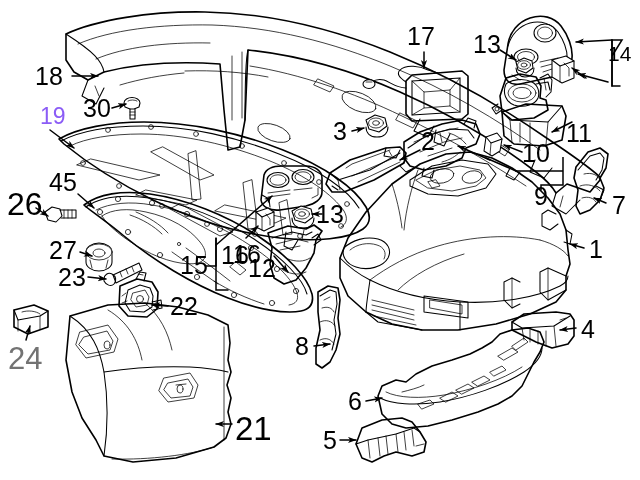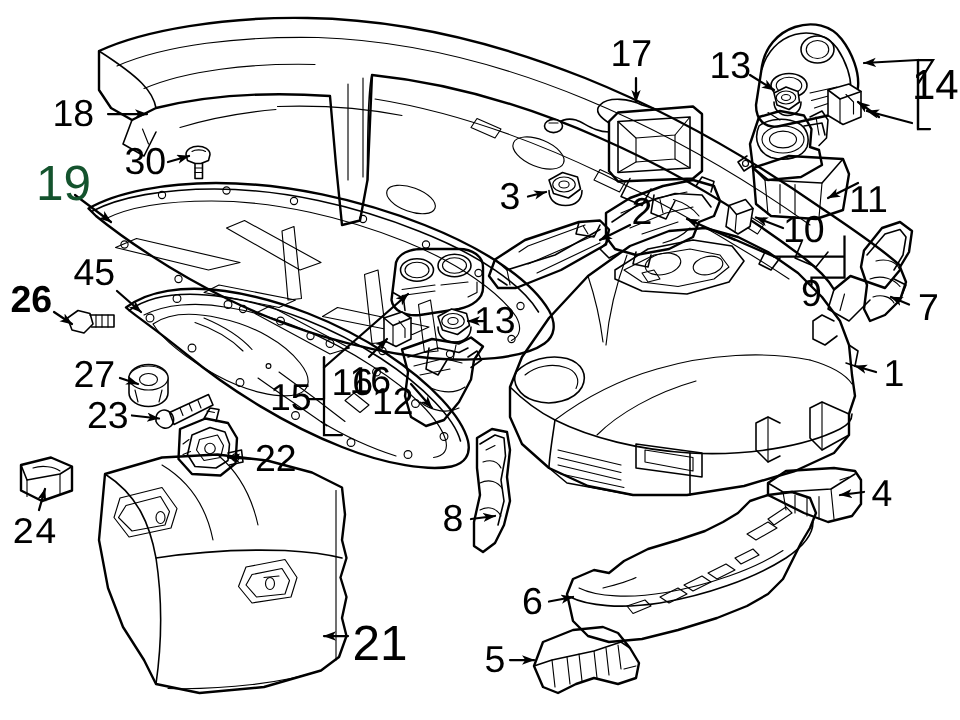--- a/index.html
+++ b/index.html
@@ -527,31 +527,31 @@
       <div class="callout" style="font-size: 25px; color: rgb(0, 0, 0); left: 581px; top: 317px;">4</div>
       <div class="callout" style="font-size: 25px; color: rgb(0, 0, 0); left: 323px; top: 428px;">5</div>
       <div class="callout" style="font-size: 25px; color: rgb(0, 0, 0); left: 348px; top: 389px;">6</div>
       <div class="callout" style="font-size: 25px; color: rgb(0, 0, 0); left: 612px; top: 193px;">7</div>
       <div class="callout" style="font-size: 25px; color: rgb(0, 0, 0); left: 295px; top: 334px;">8</div>
       <div class="callout" style="font-size: 25px; color: rgb(0, 0, 0); left: 534px; top: 184px;">9</div>
       <div class="callout" style="font-size: 25px; color: rgb(0, 0, 0); left: 522px; top: 141px;">10</div>
       <div class="callout" style="font-size: 25px; color: rgb(0, 0, 0); left: 566px; top: 121px;">11</div>
       <div class="callout" style="font-size: 25px; color: rgb(0, 0, 0); left: 248px; top: 256px;">12</div>
       <div class="callout" style="font-size: 25px; color: rgb(0, 0, 0); left: 473px; top: 32px;">13</div>
-      <div class="callout" style="font-size: 28px; color: rgb(0, 0, 0); left: 608px; top: 43px;">14</div>
+      <div class="callout" style="font-size: 21px; color: rgb(0, 0, 0); left: 608px; top: 43px;">14</div>
       <div class="callout" style="font-size: 25px; color: rgb(0, 0, 0); left: 180px; top: 253px;">15</div>
       <div class="callout" style="font-size: 25px; color: rgb(0, 0, 0); left: 221px; top: 243px;">16</div>
       <div class="callout" style="font-size: 25px; color: rgb(0, 0, 0); left: 407px; top: 24px;">17</div>
       <div class="callout" style="font-size: 25px; color: rgb(0, 0, 0); left: 35px; top: 64px;">18</div>
-      <div class="callout" style="font-size: 33px; color: #14532d; left: 24px; top: 105px;">19</div>
+      <div class="callout" style="font-size: 23px; color: #8b5cf6; left: 40px; top: 105px;">19</div>
       <div class="callout" style="font-size: 25px; color: rgb(0, 0, 0); left: 83px; top: 96px;">30</div>
       <div class="callout" style="font-size: 33px; color: rgb(0, 0, 0); left: 235px; top: 412px;">21</div>
       <div class="callout" style="font-size: 25px; color: rgb(0, 0, 0); left: 170px; top: 294px;">22</div>
       <div class="callout" style="font-size: 25px; color: rgb(0, 0, 0); left: 58px; top: 265px;">23</div>
-      <div class="callout" style="font-size: 25px; color: #000000; left: 8px; top: 343px; font-family: Liberation Mono, monospace;">24</div>
+      <div class="callout" style="font-size: 31px; color: #737373; left: 8px; top: 343px;">24</div>
       <div class="callout" style="font-size: 25px; color: rgb(0, 0, 0); left: 49px; top: 170px;">45</div>
-      <div class="callout" style="font-size: 25px; color: rgb(0, 0, 0); left: 7px; top: 188px; font-weight: bold;">26</div>
+      <div class="callout" style="font-size: 32px; color: rgb(0, 0, 0); left: 7px; top: 188px;">26</div>
       <div class="callout" style="font-size: 25px; color: rgb(0, 0, 0); left: 49px; top: 238px;">27</div>
       <div class="callout" style="font-size: 25px; color: rgb(0, 0, 0); left: 316px; top: 202px;">13</div>
       <div class="callout" style="font-size: 25px; color: rgb(0, 0, 0); left: 233px; top: 242px;">16</div>
     </div>
 
 </div>
 
 </body></html>

